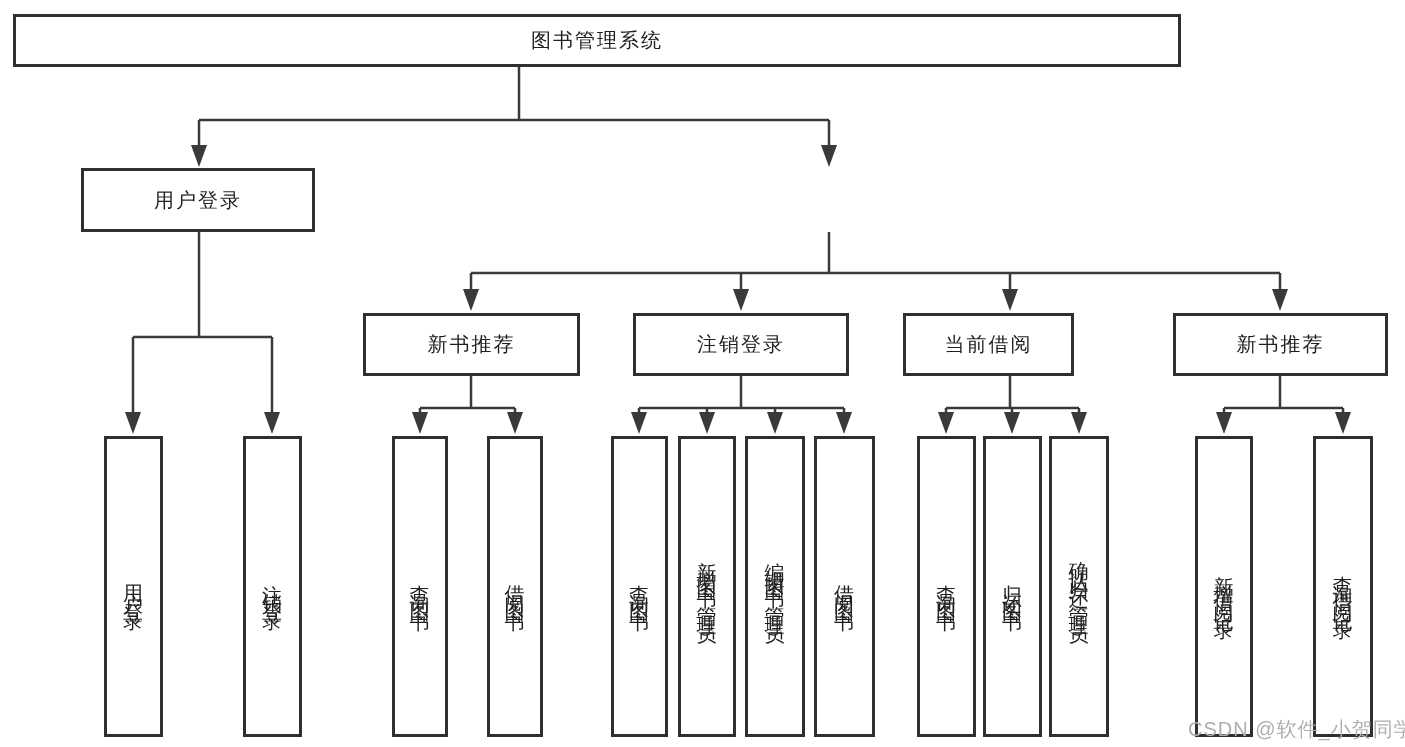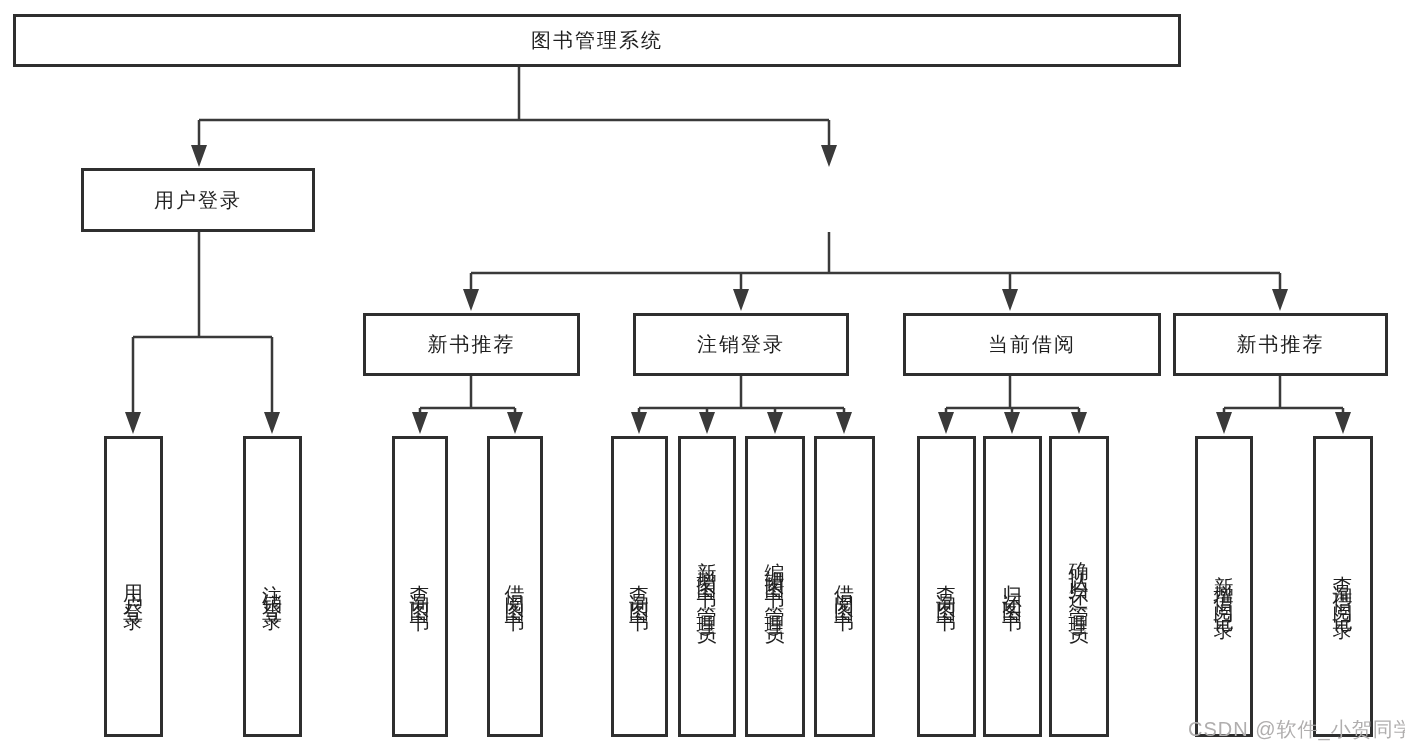--- a/index.html
+++ b/index.html
@@ -89,21 +89,21 @@
          M1216,412 L1232,412 L1224,434 Z
          M1335,412 L1351,412 L1343,434 Z"></path>
   </svg>
 
   <div class="node hbox" style="left:13px;top:14px;width:1168px;height:53px">图书管理系统</div>
 
   <div class="node hbox" style="left:81px;top:168px;width:234px;height:64px">用户登录</div>
 
   <div class="node hbox" style="left:363px;top:313px;width:217px;height:63px">新书推荐</div>
   <div class="node hbox" style="left:633px;top:313px;width:216px;height:63px">注销登录</div>
-  <div class="node hbox" style="left:903px;top:313px;width:258px;height:63px">当前借阅</div>
+  <div class="node hbox" style="left:903px;top:313px;width:171px;height:63px">当前借阅</div>
   <div class="node hbox" style="left:1173px;top:313px;width:215px;height:63px">新书推荐</div>
 
   <div class="node vbox" style="left:104px;top:436px;width:59px;height:301px">用户登录</div>
   <div class="node vbox" style="left:243px;top:436px;width:59px;height:301px">注销登录</div>
 
   <div class="node vbox" style="left:392px;top:436px;width:56px;height:301px">查询图书</div>
   <div class="node vbox" style="left:487px;top:436px;width:56px;height:301px">借阅图书</div>
 
   <div class="node vbox" style="left:611px;top:436px;width:57px;height:301px">查询图书</div>
   <div class="node vbox" style="left:678px;top:436px;width:58px;height:301px">新增图书（管理员）</div>

